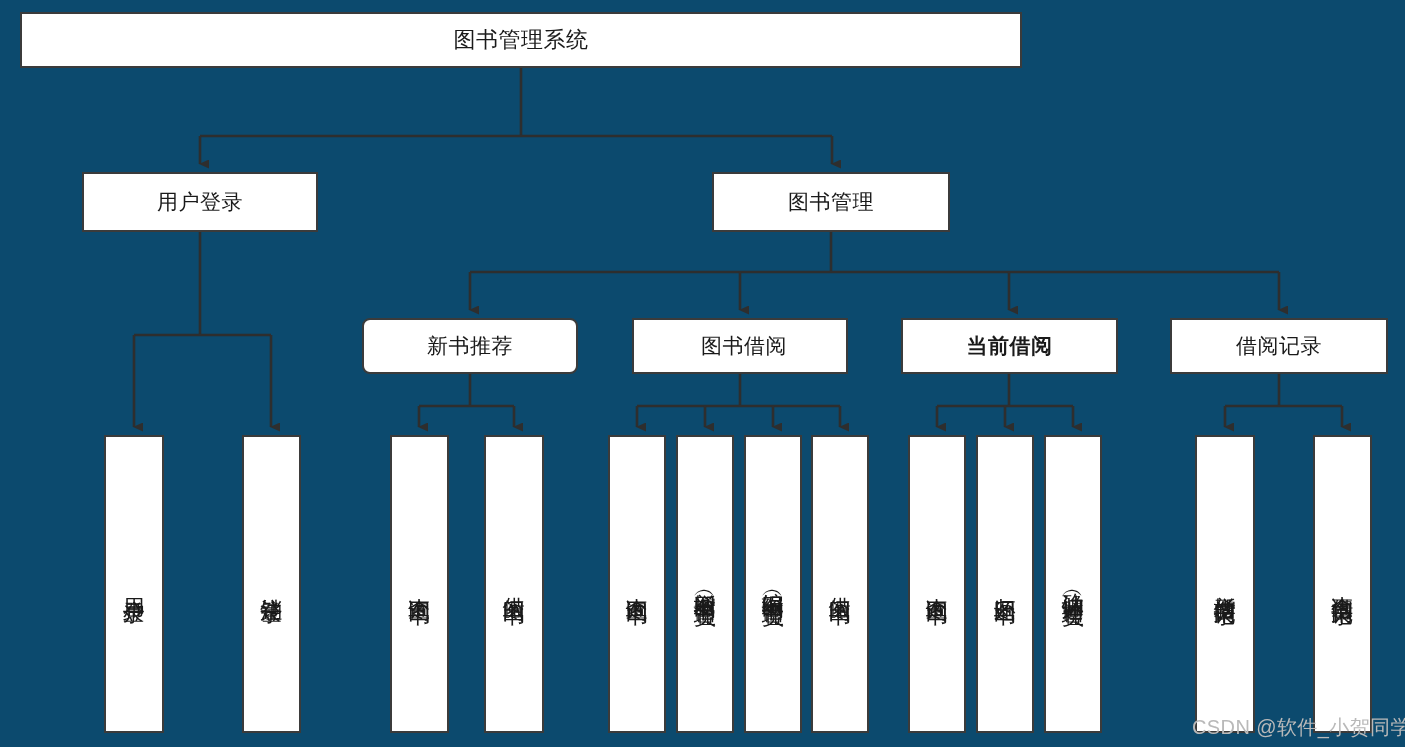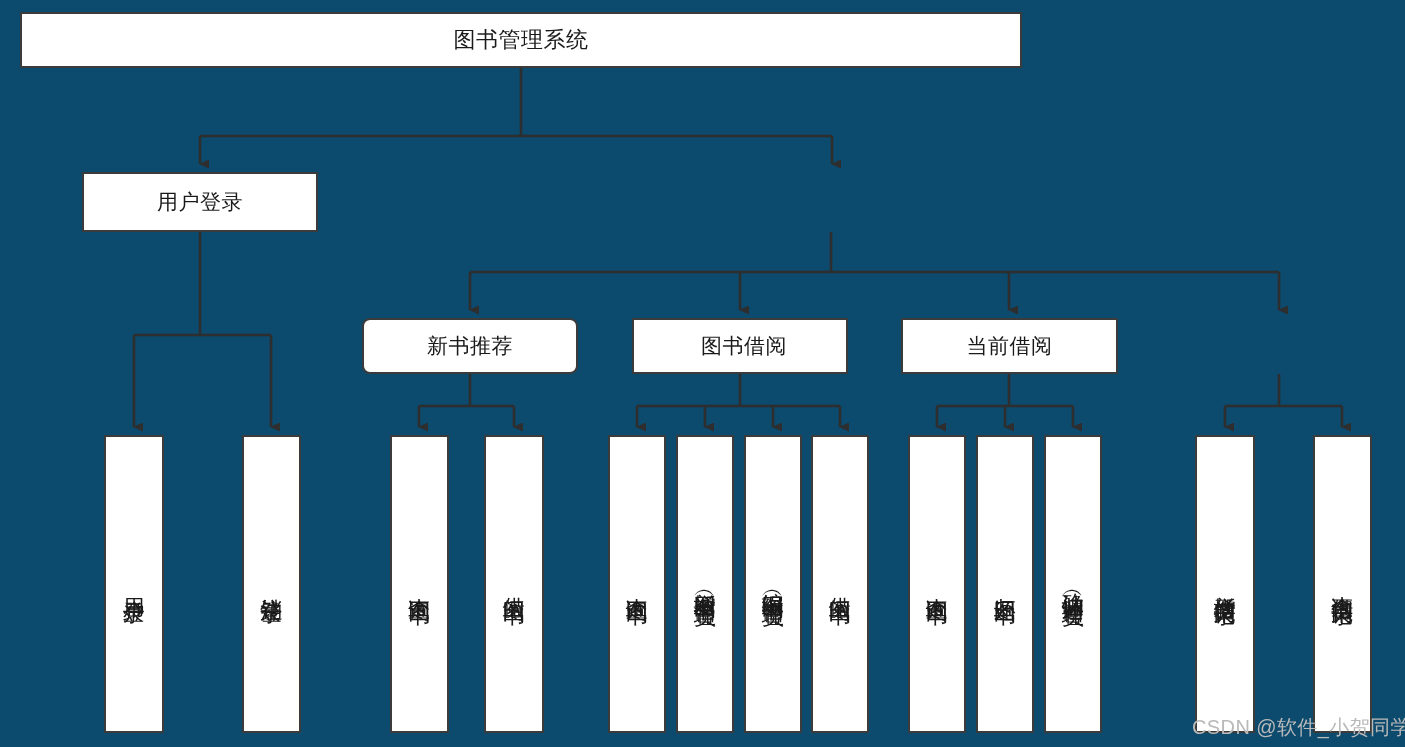--- a/index.html
+++ b/index.html
@@ -128,29 +128,35 @@
     </g>
   </svg>
 
   <div class="node root horizontal" style="left:20px; top:12px; width:1002px; height:56px;">
     <span class="node-label">图书管理系统</span>
   </div>
 
   <div class="node horizontal" style="left:82px; top:172px; width:236px; height:60px;">
     <span class="node-label">用户登录</span>
   </div>
+  <div class="node horizontal" style="left:712px; top:172px; width:238px; height:60px;">
+    <span class="node-label">图书管理</span>
+  </div>
 
   <div class="node horizontal" style="left:362px; top:318px; width:216px; height:56px;border-radius:8px;">
     <span class="node-label">新书推荐</span>
   </div>
   <div class="node horizontal" style="left:632px; top:318px; width:216px; height:56px;padding-left:8px;">
     <span class="node-label">图书借阅</span>
   </div>
-  <div class="node horizontal" style="left:901px; top:318px; width:217px; height:56px;">
+  <div class="node horizontal" style="left:901px; top:318px; width:217px; height:56px;font-weight:bold;">
     <span class="node-label">当前借阅</span>
+  </div>
+  <div class="node horizontal" style="left:1170px; top:318px; width:218px; height:56px;">
+    <span class="node-label">借阅记录</span>
   </div>
 
   <div class="node vertical" style="left:104px; top:435px; width:60px; height:298px;">
     <span class="node-label">用户登录</span>
   </div>
   <div class="node vertical" style="left:242px; top:435px; width:59px; height:298px;">
     <span class="node-label">注销登录</span>
   </div>
   <div class="node vertical" style="left:390px; top:435px; width:59px; height:298px;">
     <span class="node-label">查询图书</span>

